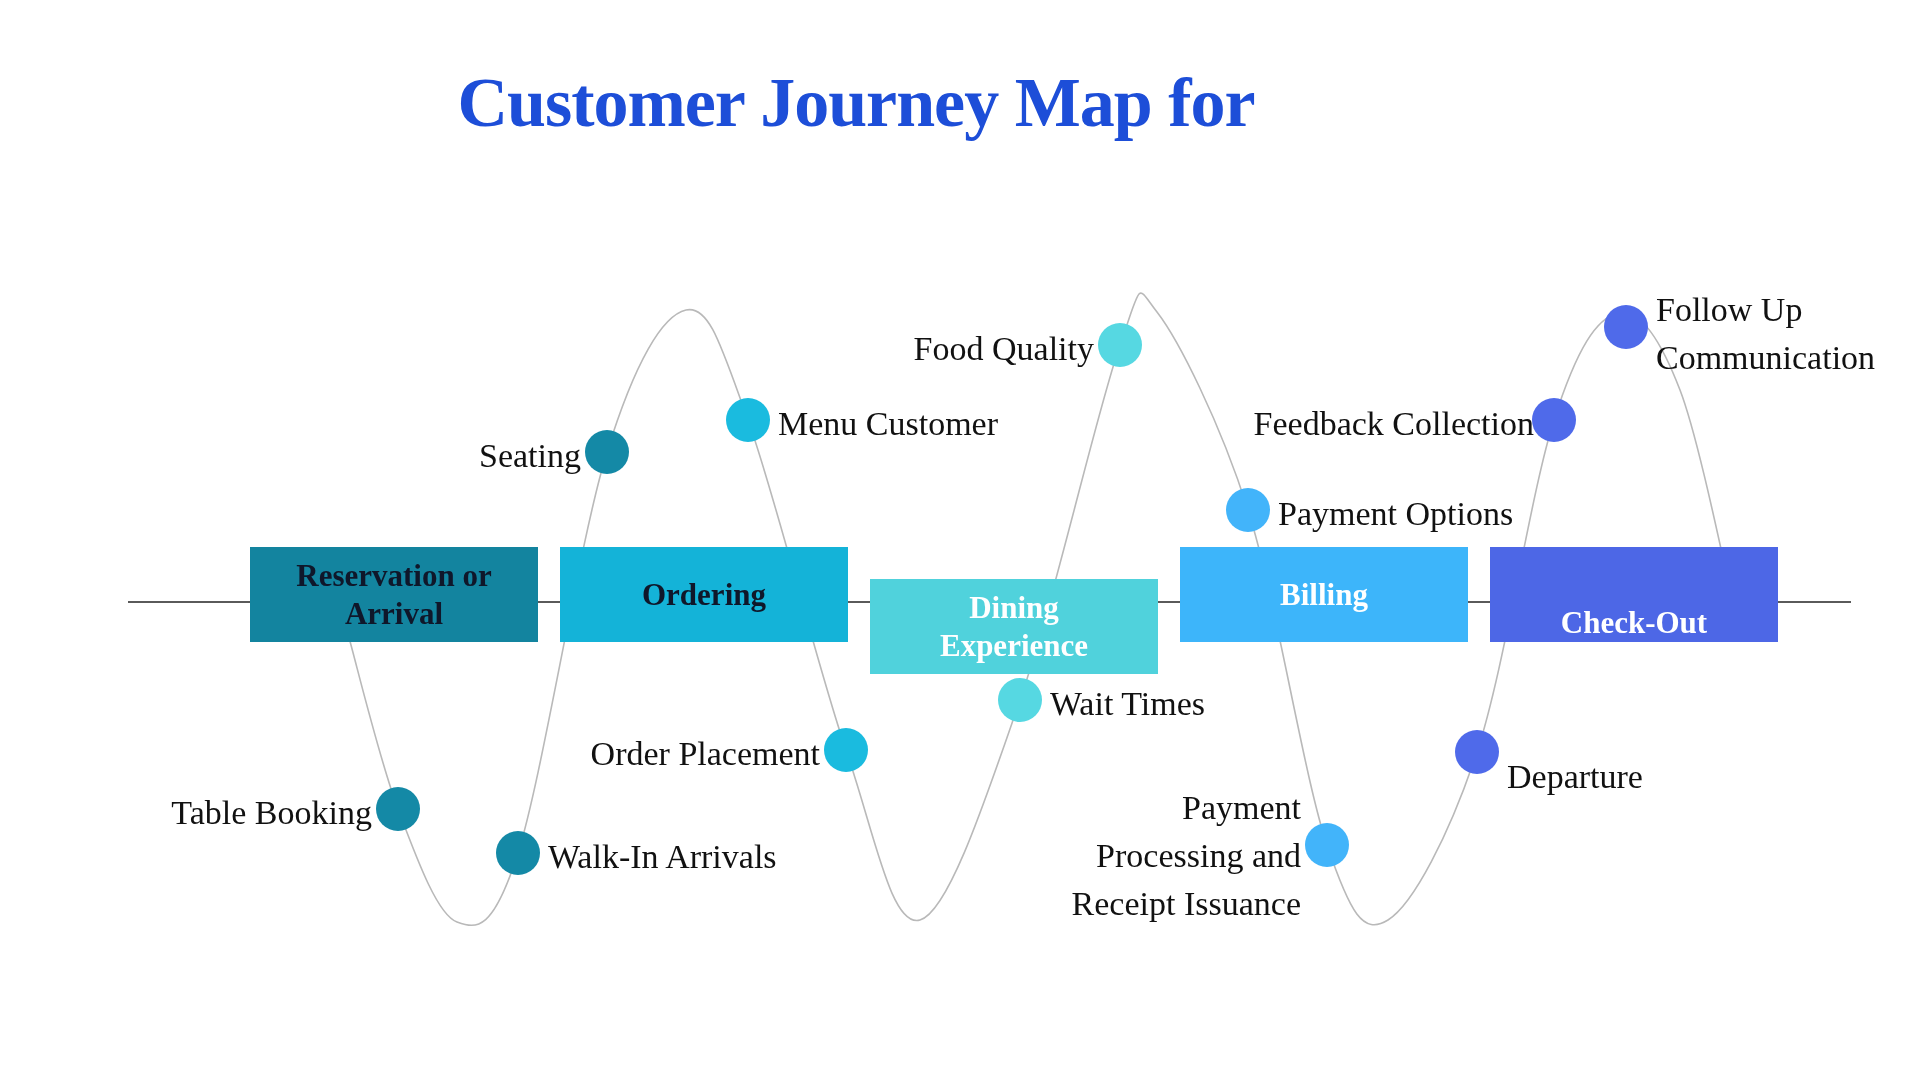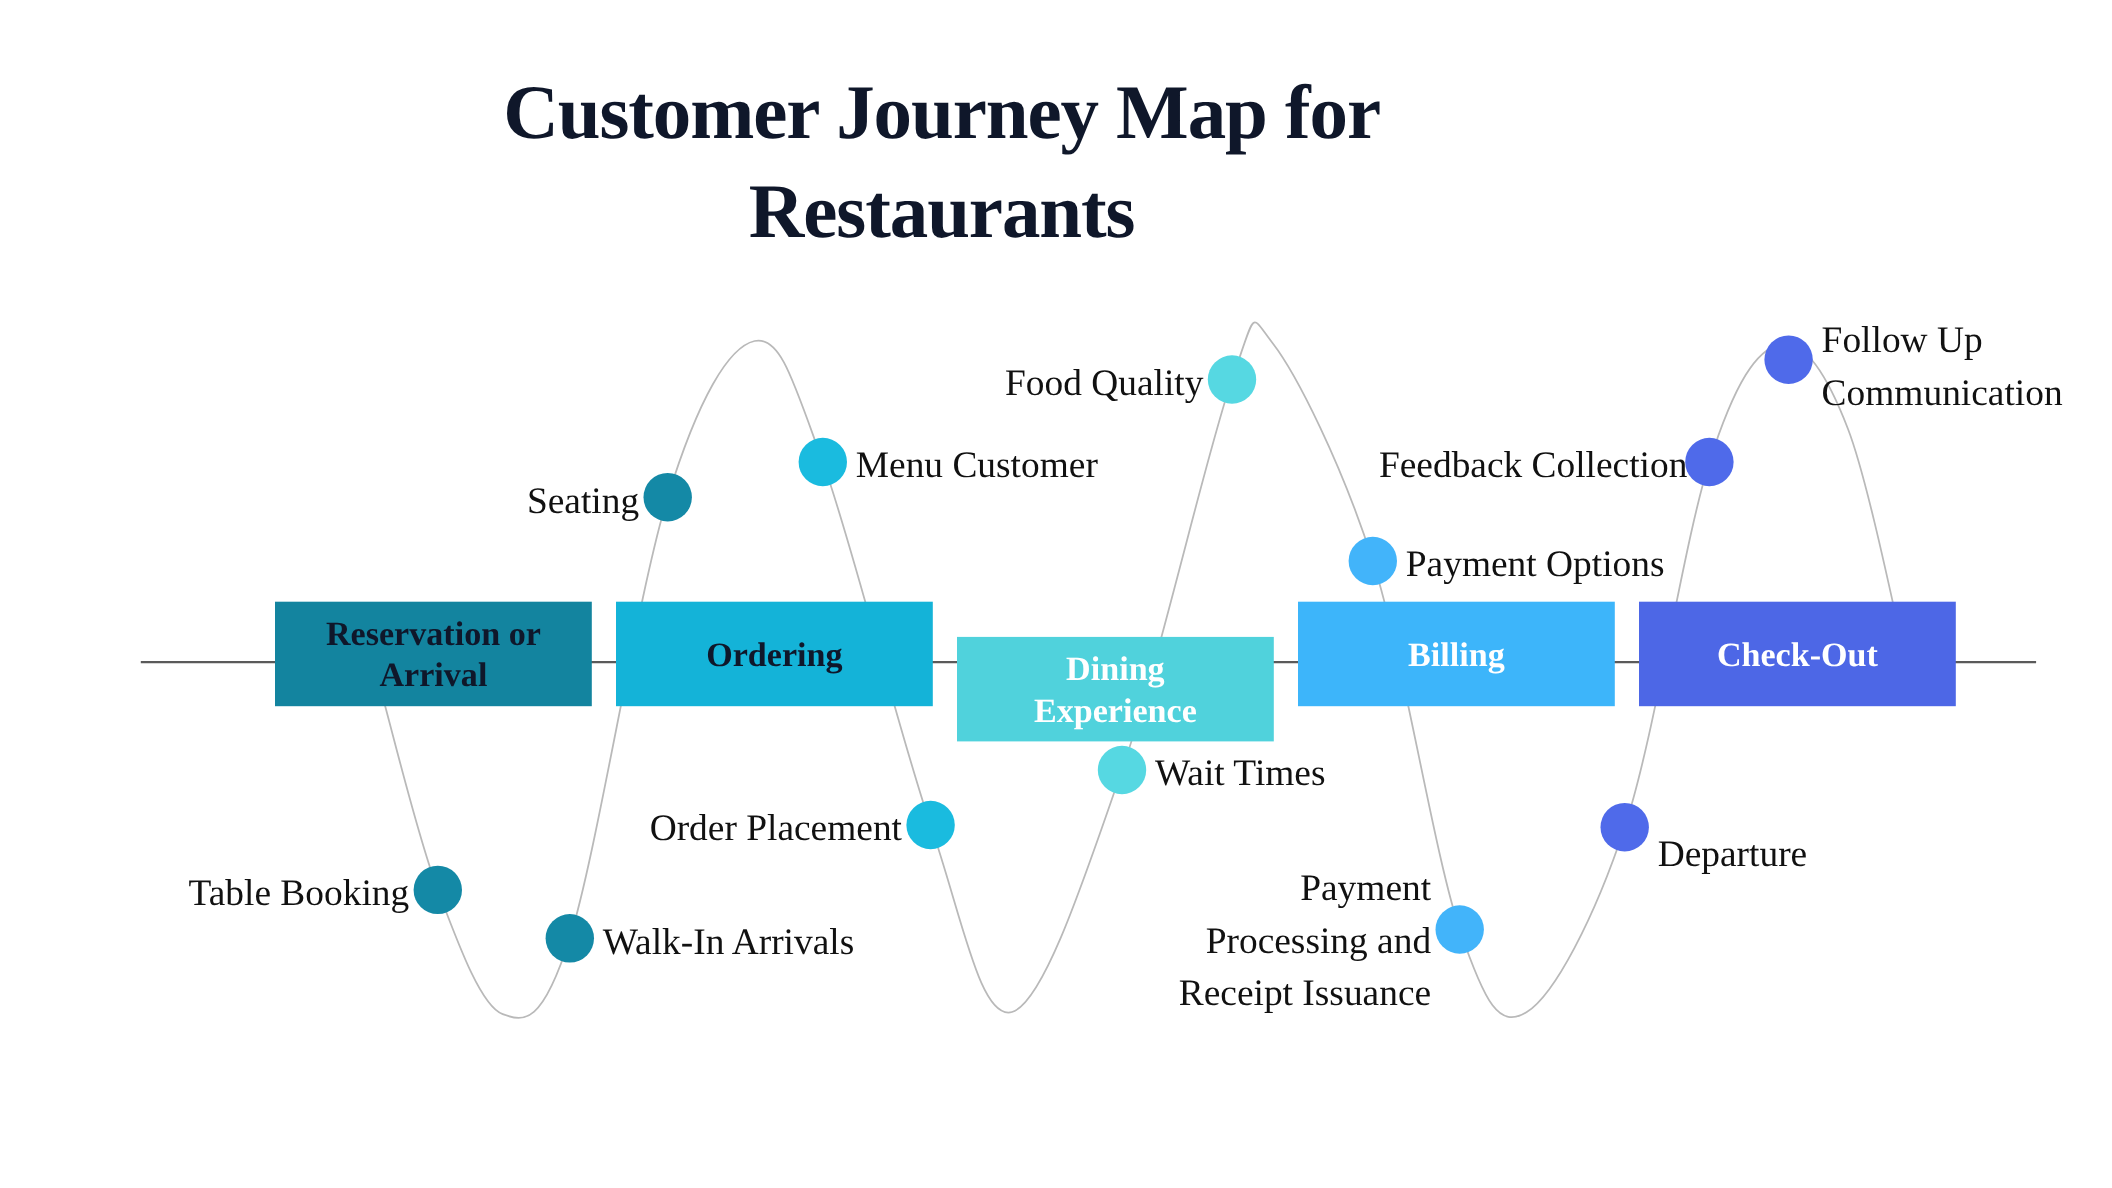--- a/index.html
+++ b/index.html
@@ -2,21 +2,21 @@
 <html><head>
 <meta charset="utf-8">
 <style>
   html,body{margin:0;padding:0;background:#ffffff;}
   .stage-canvas{
     position:relative;width:1920px;height:1080px;overflow:hidden;
     background:#ffffff;font-family:"Liberation Serif",serif;
   }
   .title{
     position:absolute;left:0;top:58px;width:1712px;text-align:center;
-    font-weight:700;font-size:70px;line-height:90px;color:#0f172a;
+    font-weight:700;font-size:70px;line-height:90px;color:#1d4ed8;
     letter-spacing:-1px;
   }
   svg.wave-layer{position:absolute;left:0;top:0;}
   .stage-box{
     position:absolute;top:547px;width:288px;height:95px;
     display:flex;align-items:center;justify-content:center;text-align:center;
     color:#ffffff;font-weight:700;font-size:31px;line-height:38px;
     padding:0 24px;box-sizing:border-box;
   }
   .dot{position:absolute;width:44px;height:44px;border-radius:50%;}
@@ -27,42 +27,41 @@
   .tp-label.left{text-align:right;}
   .tp-label.right{text-align:left;}
 </style>
 </head>
 <body>
 
 <div class="stage-canvas">
 
   <div class="title">
     <div>Customer Journey Map for</div>
-    <div>Restaurants</div>
   </div>
 
   <svg class="wave-layer" width="1920" height="1080" viewBox="0 0 1920 1080">
     <line id="axis-line" stroke-width="2" x1="128" x2="1851" y1="602" y2="602" stroke="#5A5A5A"></line>
     <path id="wave-path" fill="none" stroke-width="1.6" d="M 348 634 C 356.3 663.2, 379.8 761.0, 398 809 C 416.2 857.0, 437.0 914.7, 457 922 C 477.0 929.3, 493.0 931.3, 518 853 C 543.0 774.7, 579.0 542.5, 607 452 C 635.0 361.5, 662.5 315.3, 686 310 C 709.5 304.7, 721.3 346.7, 748 420 C 774.7 493.3, 817.3 666.7, 846 750 C 874.7 833.3, 891.0 928.3, 920 920 C 949.0 911.7, 986.7 795.8, 1020 700 C 1053.3 604.2, 1097.2 409.7, 1120 345 C 1142.8 280.3, 1135.7 284.5, 1157 312 C 1178.3 339.5, 1219.7 421.2, 1248 510 C 1276.3 598.8, 1303.7 776.7, 1327 845 C 1350.3 913.3, 1363.0 935.5, 1388 920 C 1413.0 904.5, 1449.3 835.3, 1477 752 C 1504.7 668.7, 1530.5 493.2, 1554 420 C 1577.5 346.8, 1597.0 318.0, 1618 313 C 1639.0 308.0, 1660.0 338.0, 1680 390 C 1700.0 442.0, 1728.3 585.8, 1738 625 " stroke="#B9B9B9"></path>
   </svg>
 
   <div id="stage-row">
       <div class="stage-box" style="left: 250px; background: rgb(19, 132, 159); color: #0f172a;">
         <span>Reservation or Arrival</span>
       </div>
       <div class="stage-box" style="left: 560px; background: rgb(20, 179, 216); color: #0f172a;">
         <span>Ordering</span>
       </div>
       <div class="stage-box" style="left: 870px; background: rgb(80, 210, 220); color: rgb(255, 255, 255); margin-top: 32px;">
         <span>Dining Experience</span>
       </div>
       <div class="stage-box" style="left: 1180px; background: rgb(61, 181, 250); color: rgb(255, 255, 255);">
         <span>Billing</span>
       </div>
-      <div class="stage-box" style="left: 1490px; background: rgb(77, 103, 230); color: rgb(255, 255, 255);">
+      <div class="stage-box" style="left: 1490px; background: rgb(77, 103, 230); color: rgb(255, 255, 255); align-items: flex-end;">
         <span>Check-Out</span>
       </div>
     </div>
   <div id="touchpoint-layer">
       <div class="dot" style="left: 376px; top: 787px; background: rgb(20, 137, 166);"></div>
       <div class="tp-label left" style="top: 788.5px; right: 1548px; color: rgb(17, 17, 17);">Table Booking</div>
       <div class="dot" style="left: 496px; top: 831px; background: rgb(20, 137, 166);"></div>
       <div class="tp-label right" style="top: 832.5px; left: 548px; color: rgb(17, 17, 17);">Walk-In Arrivals</div>
       <div class="dot" style="left: 585px; top: 430px; background: rgb(20, 137, 166);"></div>
       <div class="tp-label left" style="top: 431.5px; right: 1339px; color: rgb(17, 17, 17);">Seating</div>

